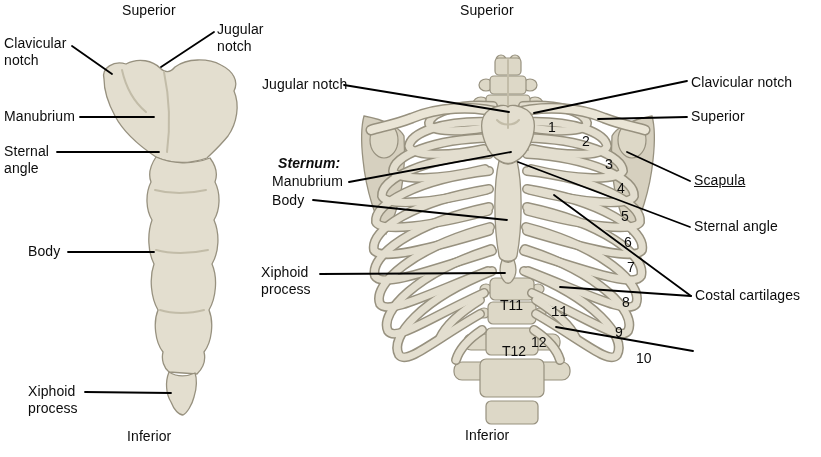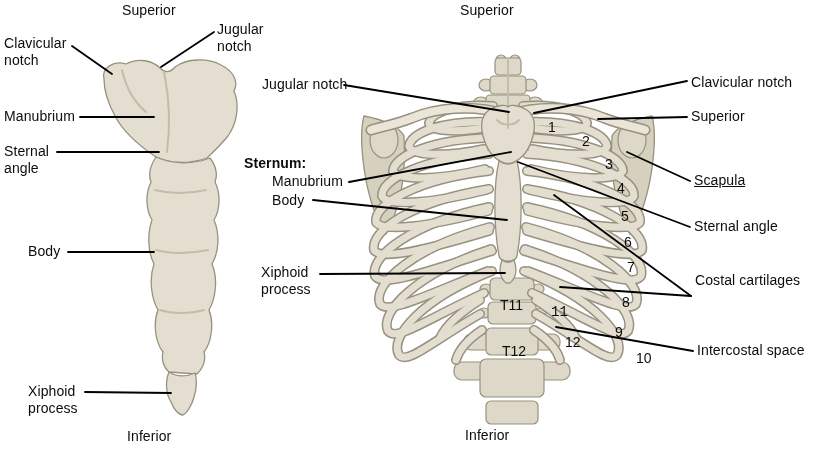--- a/index.html
+++ b/index.html
@@ -172,41 +172,40 @@
   <div class="lbl" style="left:4px; top:35px; width:74px;">Clavicular notch</div>
   <div class="lbl" style="left:217px; top:21px; width:56px;">Jugular notch</div>
   <div class="lbl" style="left:4px; top:108px;">Manubrium</div>
   <div class="lbl" style="left:4px; top:143px; width:54px;">Sternal angle</div>
   <div class="lbl" style="left:28px; top:243px;">Body</div>
   <div class="lbl" style="left:28px; top:383px; width:60px;">Xiphoid process</div>
   <div class="lbl" style="left:127px; top:428px;">Inferior</div>
 
   <div class="lbl" style="left:460px; top:2px;">Superior</div>
   <div class="lbl" style="left:262px; top:76px; white-space:nowrap;">Jugular notch</div>
-  <div class="lbl bold" style="left:244px; top:155px; white-space:nowrap;">Sternum:</div>
+  <div class="lbl bold" style="left:278px; top:155px; white-space:nowrap;font-style:italic;">Sternum:</div>
   <div class="lbl" style="left:272px; top:173px; white-space:nowrap;">Manubrium</div>
   <div class="lbl" style="left:272px; top:192px; white-space:nowrap;">Body</div>
   <div class="lbl" style="left:261px; top:264px; width:60px;">Xiphoid process</div>
   <div class="lbl" style="left:691px; top:74px; white-space:nowrap;">Clavicular notch</div>
   <div class="lbl" style="left:691px; top:108px; white-space:nowrap;">Superior</div>
   <div class="lbl" style="left:694px; top:172px; white-space:nowrap;text-decoration:underline;">Scapula</div>
   <div class="lbl" style="left:694px; top:218px; white-space:nowrap;">Sternal angle</div>
-  <div class="lbl" style="left:695px; top:272px; white-space:nowrap;">Costal cartilages</div>
-  <div class="lbl" style="left:697px; top:342px; white-space:nowrap;">Intercostal space</div>
+  <div class="lbl" style="left:695px; top:287px; white-space:nowrap;">Costal cartilages</div>
   <div class="lbl" style="left:465px; top:427px;">Inferior</div>
 
   <div class="num" style="left:548px; top:119px;">1</div>
   <div class="num" style="left:582px; top:133px;">2</div>
   <div class="num" style="left:605px; top:156px;">3</div>
   <div class="num" style="left:617px; top:180px;">4</div>
   <div class="num" style="left:621px; top:208px;">5</div>
   <div class="num" style="left:624px; top:234px;">6</div>
   <div class="num" style="left:627px; top:259px;">7</div>
   <div class="num" style="left:622px; top:294px;">8</div>
   <div class="num" style="left:615px; top:324px;">9</div>
   <div class="num" style="left:636px; top:350px;">10</div>
   <div class="num" style="left:551px; top:304px;font-family:Liberation Mono, monospace;">11</div>
-  <div class="num" style="left:565px; top:334px;">12</div>
+  <div class="num" style="left:531px; top:334px;">12</div>
 
   <div class="num" style="left:500px; top:274px;margin-top:23px;">T11</div>
   <div class="num" style="left:502px; top:304px;margin-top:39px;">T12</div>
 
 </div>
 
 </body></html>

